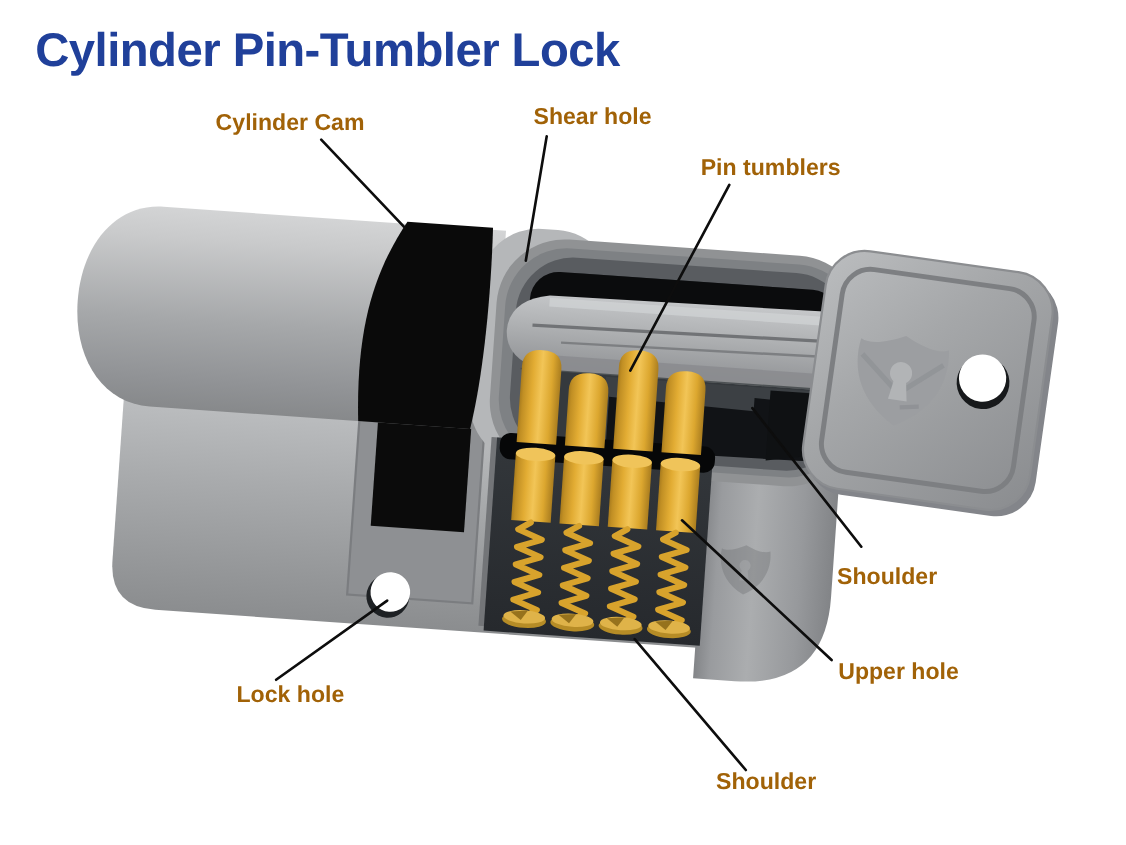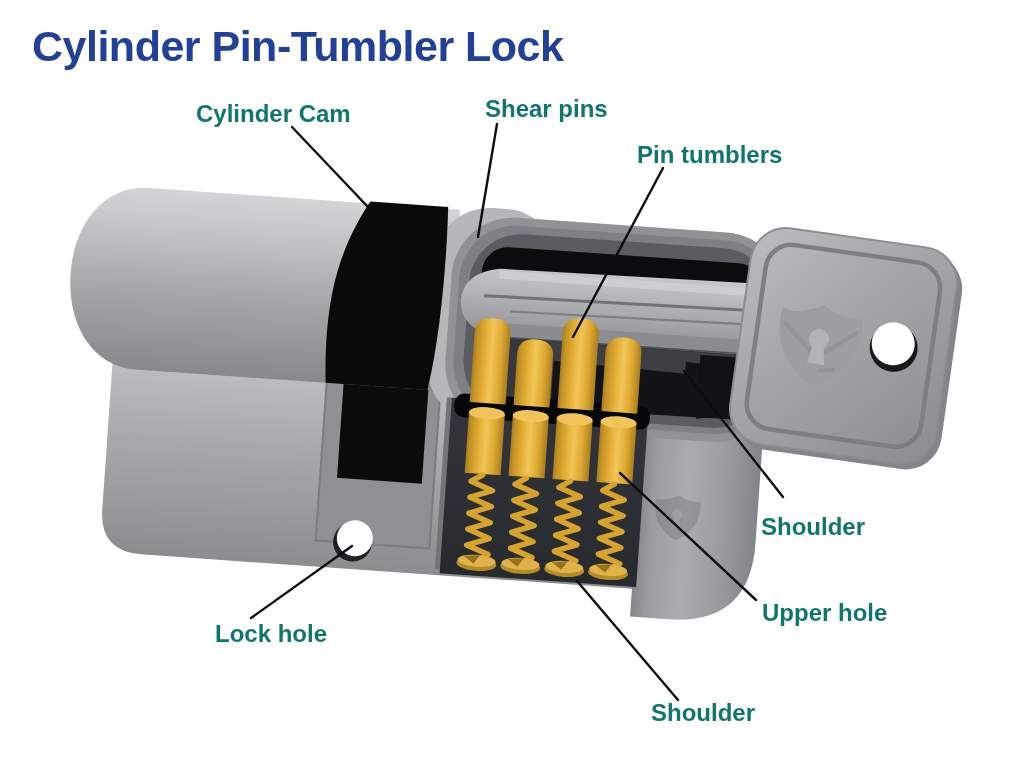--- a/index.html
+++ b/index.html
@@ -2,21 +2,21 @@
 <html><head>
 <meta charset="utf-8">
 <style>
   html,body{margin:0;padding:0;}
   body{width:1024px;height:768px;background:#ffffff;position:relative;overflow:hidden;
        font-family:"Liberation Sans", sans-serif;}
   #stage{position:absolute;inset:0;width:1024px;height:768px;}
   svg{position:absolute;left:0;top:0;}
   .title{position:absolute;left:32px;top:22px;font-size:43px;font-weight:bold;
          color:#20409a;letter-spacing:-0.5px;white-space:nowrap;}
-  .label{position:absolute;font-size:24px;font-weight:bold;color:#0f766e;white-space:nowrap;}
+  .label{position:absolute;font-size:21px;font-weight:bold;color:#a16207;white-space:nowrap;}
   .lbl-cylinder-cam{left:196px;top:100px;}
   .lbl-shear-line{left:485px;top:95px;}
   .lbl-pin-tumblers{left:637px;top:141px;}
   .lbl-shoulder{left:761px;top:501px;margin-top:12px;}
   .lbl-upper-pins{left:762px;top:599px;}
   .lbl-screw-hole{left:215px;top:620px;}
   .lbl-springs{left:651px;top:699px;}
 </style>
 </head>
 <body>
@@ -175,19 +175,19 @@
       <line x1="663" y1="168" x2="573" y2="337"></line>
       <line x1="684" y1="371" x2="783" y2="497"></line>
       <line x1="620" y1="473" x2="756" y2="600"></line>
       <line x1="352" y1="546" x2="251" y2="618"></line>
       <line x1="577" y1="581" x2="678" y2="700"></line>
     </g>
   </svg>
 
   <div class="title" style="color: rgb(32, 64, 154);">Cylinder Pin-Tumbler Lock</div>
   <div class="label lbl-cylinder-cam">Cylinder Cam</div>
-  <div class="label lbl-shear-line">Shear pins</div>
+  <div class="label lbl-shear-line">Shear hole</div>
   <div class="label lbl-pin-tumblers">Pin tumblers</div>
   <div class="label lbl-shoulder">Shoulder</div>
   <div class="label lbl-upper-pins">Upper hole</div>
   <div class="label lbl-screw-hole">Lock hole</div>
   <div class="label lbl-springs">Shoulder</div>
 </div>
 
 </body></html>

